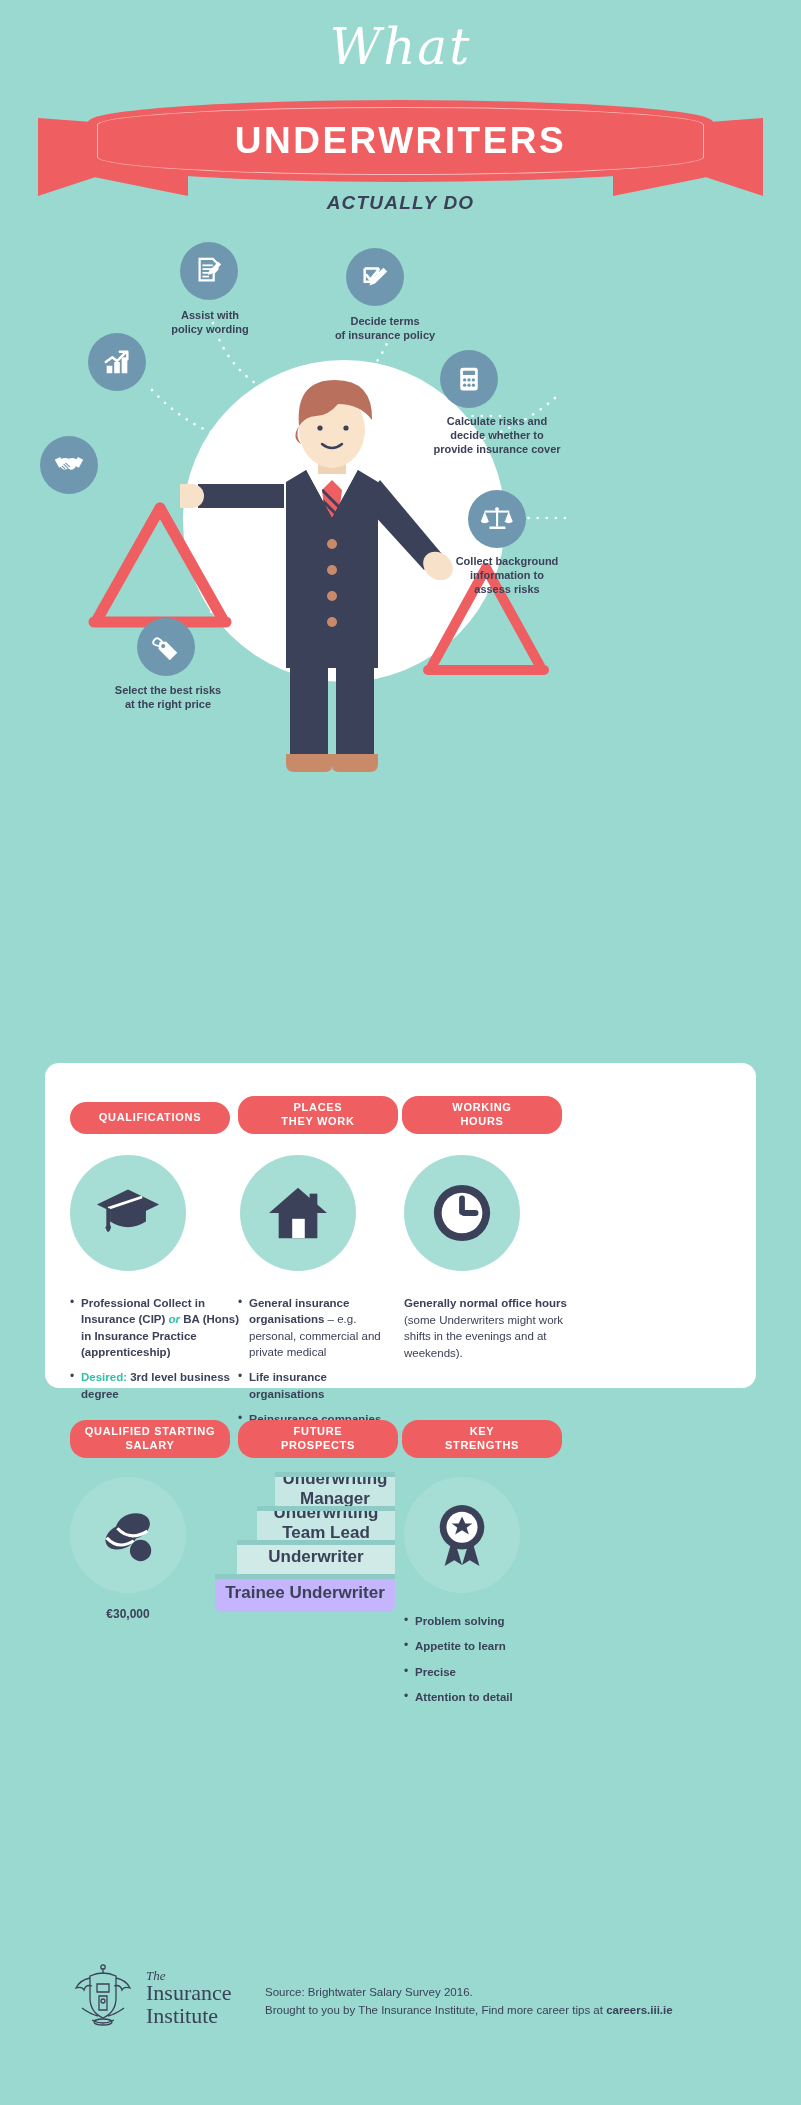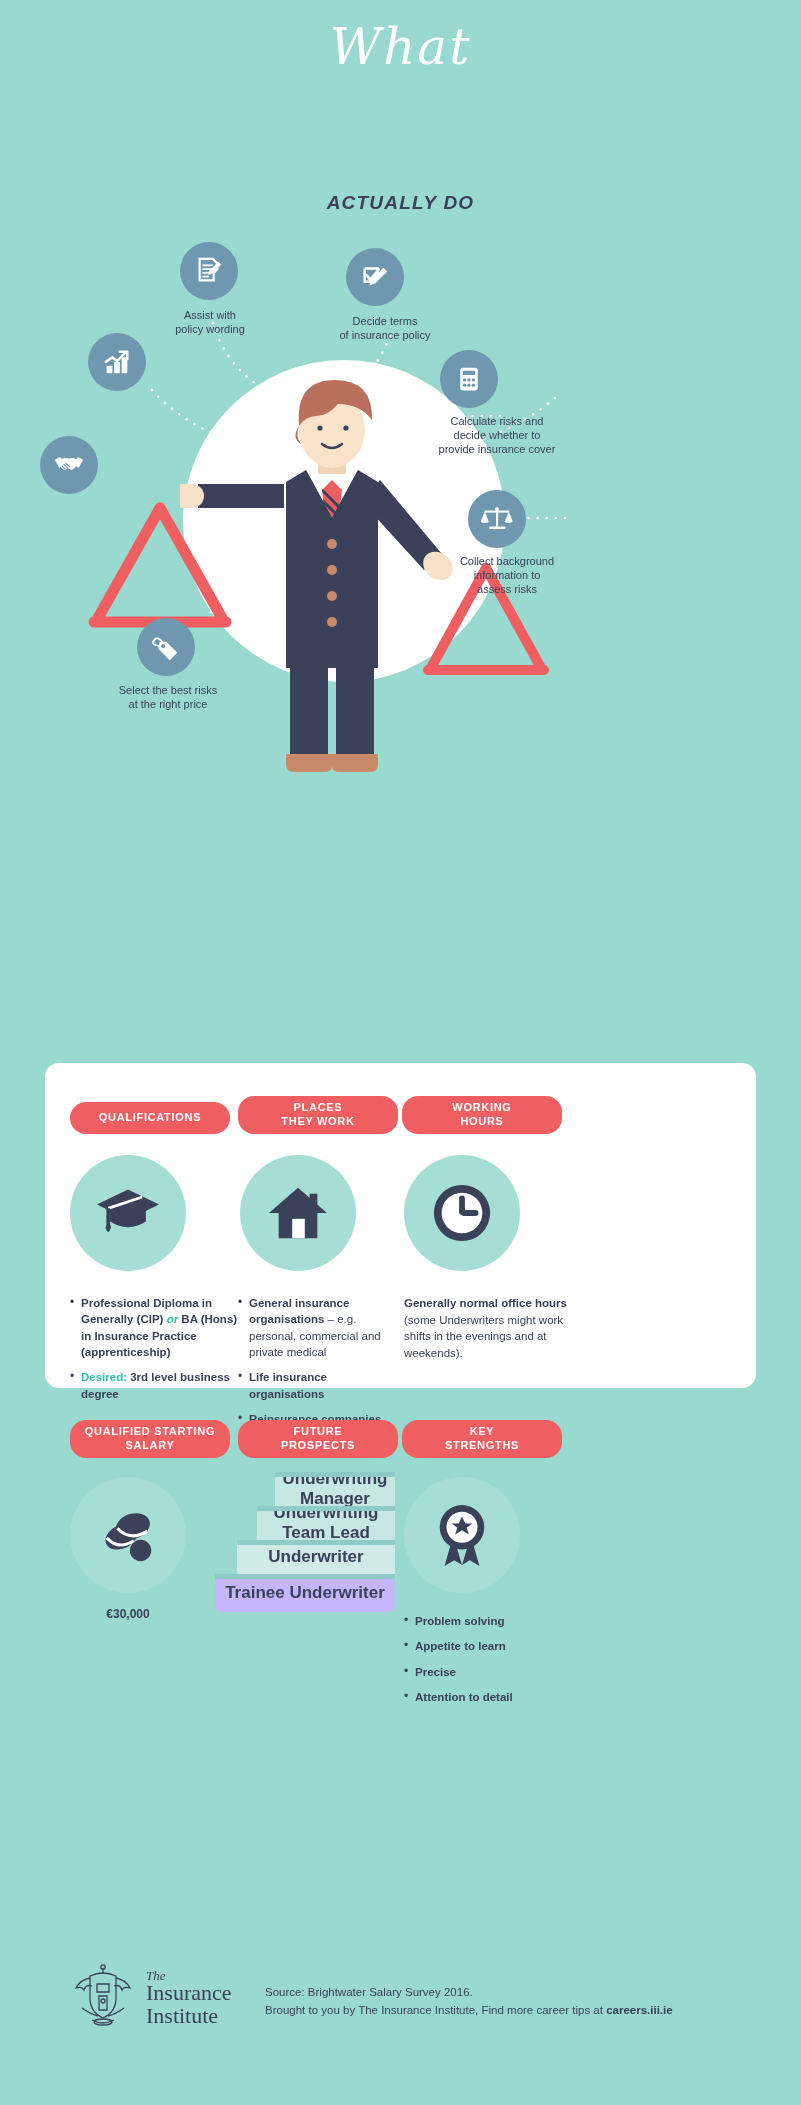--- a/index.html
+++ b/index.html
@@ -78,21 +78,21 @@
     width: 58px; height: 58px;
     border-radius: 50%;
     background: #6f98b0;
     display: flex; align-items: center; justify-content: center;
   }
   .icon-circle svg { display: block; }
   .cap {
     position: absolute;
     color: #3b4158;
     font-size: 11px;
-    font-weight: normal;
+    font-weight: bold;
     line-height: 1.28;
     text-align: center;
   }
   .dots { position: absolute; }
 
   
   .man { position: absolute; left: 240px; top: 140px; width: 210px; height: 410px; }
 
   .pill {
     position: absolute;
@@ -173,20 +173,27 @@
   }
   .f-src b { font-weight: bold; }
 </style>
 </head>
 <body>
 
 <div class="page">
 
   <div class="hdr-what">What</div>
 
+  <div class="ribbon-wrap">
+    <div class="ribbon-tail left"></div>
+    <div class="ribbon-tail right"></div>
+    <div class="ribbon-main">
+      <span class="ribbon-text">UNDERWRITERS</span>
+    </div>
+  </div>
 
   <div class="hdr-actually">ACTUALLY DO</div>
 
   <div class="hero">
 
     <div class="hero-disc"></div>
 
     <svg class="dots" style="left:0;top:0;" width="801" height="545">
       <g fill="none" stroke="#ffffff" stroke-width="2.6" stroke-linecap="round" stroke-dasharray="0.1 9">
         <path d="M213 95 Q 225 135 258 157"></path>
@@ -377,21 +384,21 @@
   <div class="disc-icon" style="left:70px;top:1155px;">
     <svg width="66" height="60" viewBox="0 0 70 62">
       <path d="M35 6 L 68 22 L 35 38 L 2 22 Z" fill="#3b4158"></path>
       <path d="M16 28 v 12 q 19 12 38 0 v -12" fill="#3b4158"></path>
       <path d="M14 26 L 50 14" stroke="#fff" stroke-width="3" fill="none"></path>
       <path d="M14 26 v 22" stroke="#3b4158" stroke-width="4" fill="none"></path>
       <path d="M11 46 q 3 10 6 0 q -1 -6 -6 0 Z" fill="#3b4158"></path>
     </svg>
   </div>
   <ul class="bullets" style="left:70px;top:1295px;width:175px;">
-    <li><b>Professional Diploma in Generally (CIP) </b><span class="accent" style="font-style:italic">or</span><b> BA (Hons) in Insurance Practice (apprenticeship)</b></li>
+    <li><b>Professional Collect in Insurance (CIP) </b><span class="accent" style="font-style:italic">or</span><b> BA (Hons) in Insurance Practice (apprenticeship)</b></li>
     <li><span class="accent">Desired:</span><b> 3rd level business degree</b></li>
   </ul>
 
   <div class="pill" style="left:238px;top:1096px;width:160px;height:38px;">
     <span style="white-space:pre-line">PLACES
 THEY WORK</span>
   </div>
   <div class="disc-icon" style="left:240px;top:1155px;">
     <svg width="62" height="58" viewBox="0 0 64 60" fill="#3b4158">
       <path d="M32 4 L 62 30 H 52 V 56 H 12 V 30 H 2 Z"></path>

